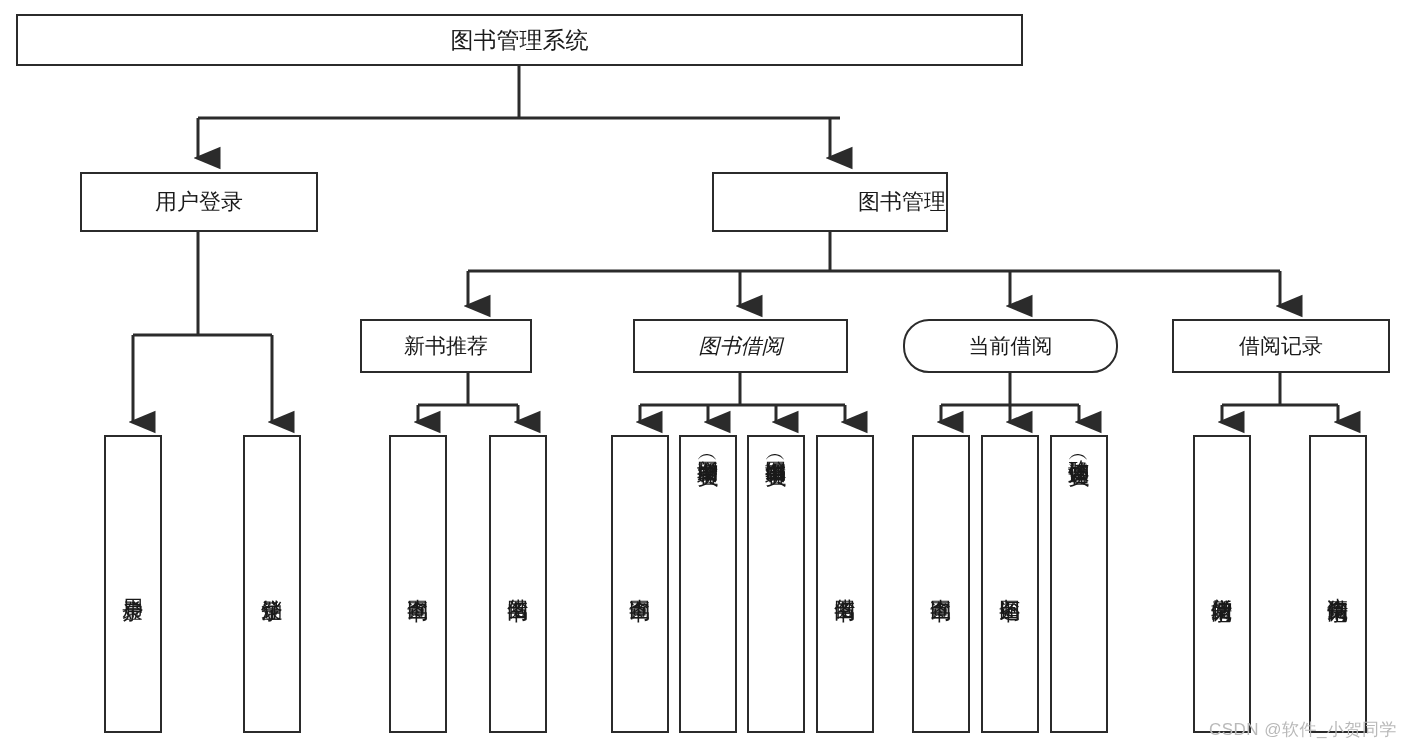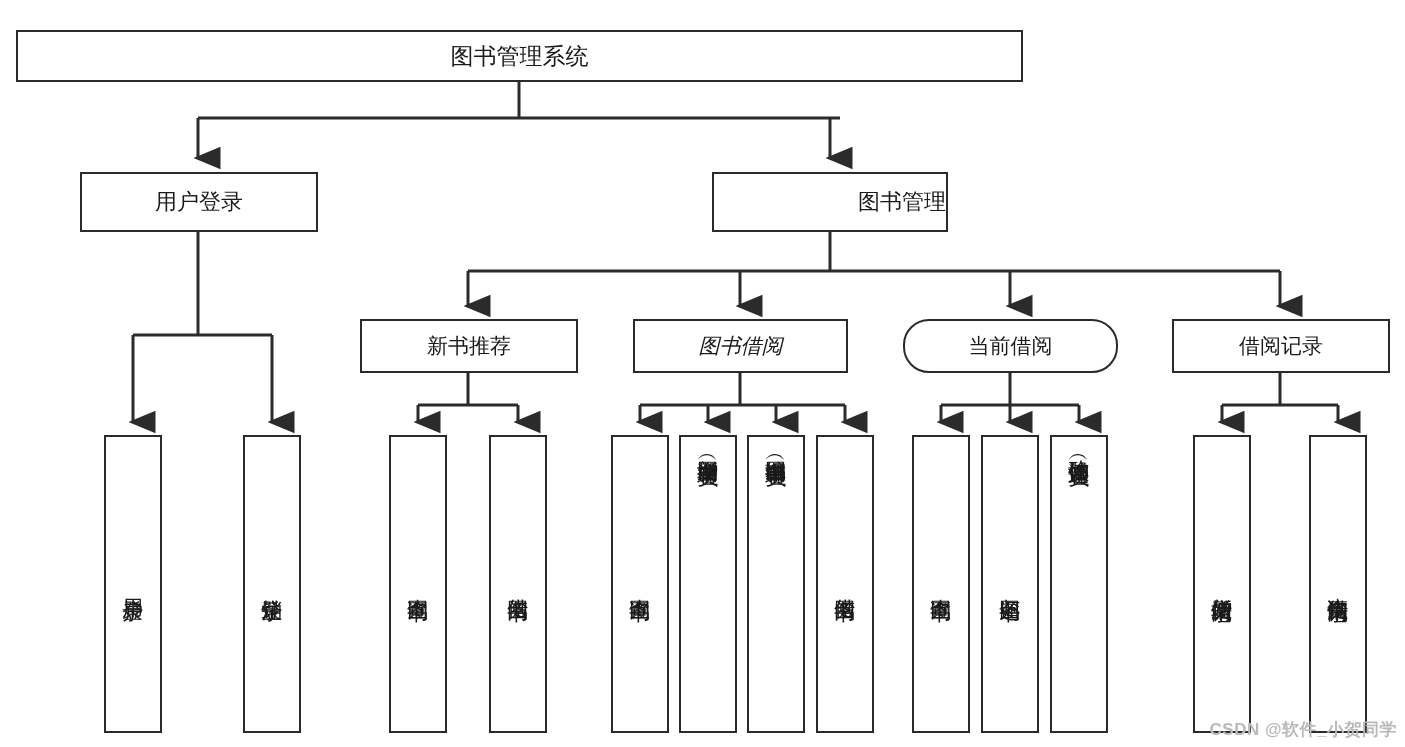--- a/index.html
+++ b/index.html
@@ -67,21 +67,20 @@
     margin-top: 6px;
   }
   .watermark {
     position: absolute;
     right: 8px;
     bottom: 6px;
     font-size: 17px;
     color: #b9b9b9;
     letter-spacing: 0.5px;
     white-space: nowrap;
-    font-weight: bold;
   }
 </style>
 </head>
 <body>
 
 <div id="canvas">
 
   <svg class="wires" viewBox="0 0 1405 747">
     <defs>
       <marker id="arrow" viewBox="0 0 12 12" refX="6" refY="10" markerWidth="9" markerHeight="9" orient="auto-start-reverse">
@@ -126,33 +125,33 @@
       <path d="M 1010 405 L 1010 422" marker-end="url(#arrow)"></path>
       <path d="M 1079 405 L 1079 422" marker-end="url(#arrow)"></path>
 
       <path d="M 1280 373 L 1280 405"></path>
       <path d="M 1222 405 L 1338 405"></path>
       <path d="M 1222 405 L 1222 422" marker-end="url(#arrow)"></path>
       <path d="M 1338 405 L 1338 422" marker-end="url(#arrow)"></path>
     </g>
   </svg>
 
-  <div class="node root" style="left:16px; top:14px; width:1007px; height:52px;margin-top:16px;">
+  <div class="node root" style="left:16px; top:14px; width:1007px; height:52px;">
     <span>图书管理系统</span>
   </div>
 
   <div class="node level2" style="left:80px; top:172px; width:238px; height:60px;">
     <span>用户登录</span>
   </div>
 
   <div class="node level2" style="left:712px; top:172px; width:236px; height:60px;justify-content:flex-end;">
     <span>图书管理</span>
   </div>
 
-  <div class="node level3" style="left:360px; top:319px; width:218px; height:54px;align-items:center;">
+  <div class="node level3" style="left:360px; top:319px; width:172px; height:54px;align-items:center;">
     <span>新书推荐</span>
   </div>
 
   <div class="node level3" style="left:633px; top:319px; width:215px; height:54px;font-style:italic;">
     <span>图书借阅</span>
   </div>
 
   <div class="node level3" style="left:903px; top:319px; width:215px; height:54px;border-radius:26px;">
     <span>当前借阅</span>
   </div>

